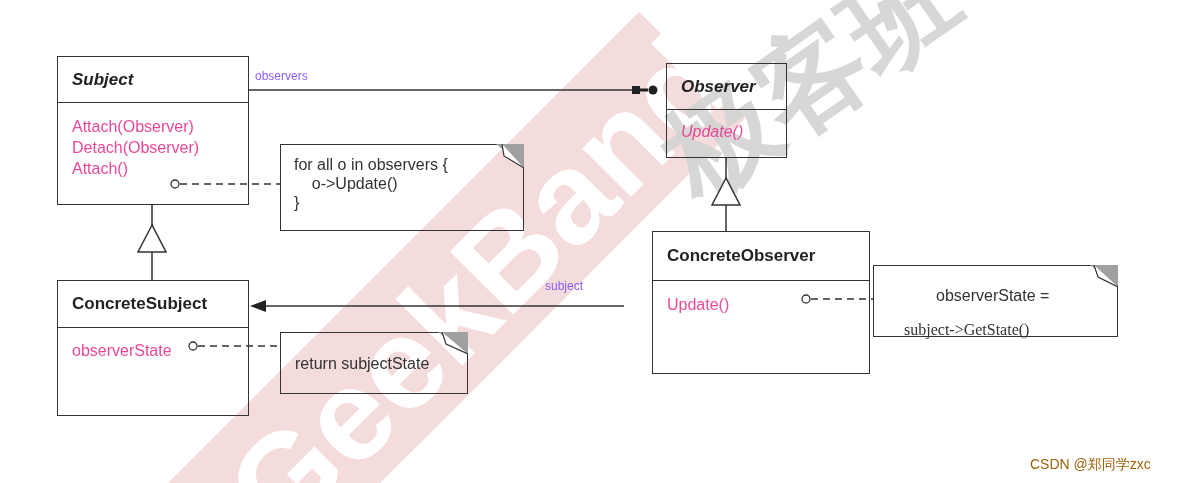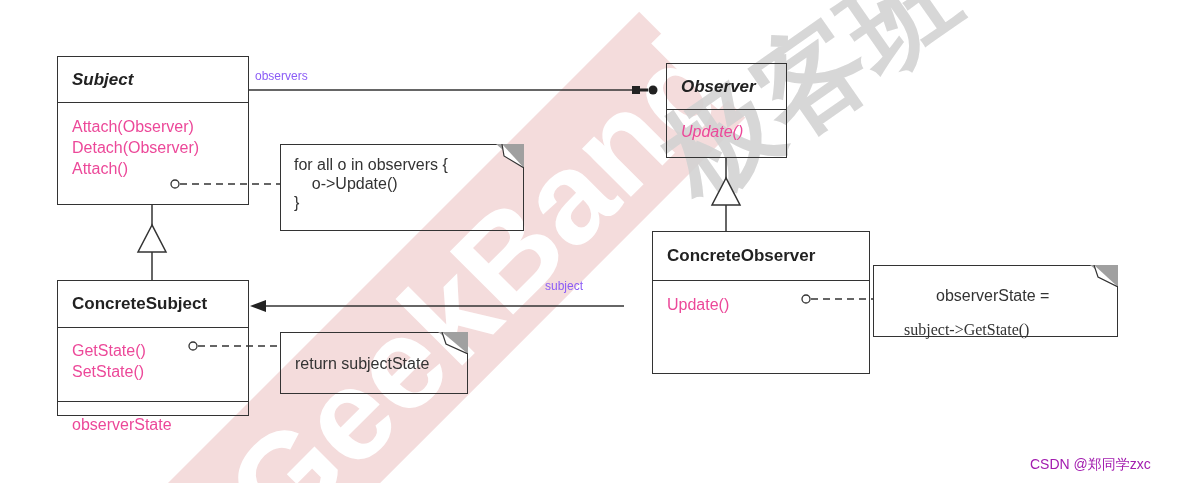--- a/index.html
+++ b/index.html
@@ -10,21 +10,21 @@
   .cls .sec { border-bottom: 1.5px solid #333; box-sizing: border-box; padding: 0 14px; }
   .cls .sec:last-child { border-bottom: none; }
   .cls .name { font-weight: bold; font-size: 17px; display: flex; align-items: center; }
   .cls .name.abstract { font-style: italic; }
   .line-txt { font-size: 16px; line-height: 21px; color: #ec4899; }
   .italic { font-style: italic; }
   .note { position: absolute; border: 1.5px solid #333; box-sizing: border-box; background: rgba(255,255,255,0.0);
           font-size: 16px; line-height: 19px; color: #333; }
   .note .txt { white-space: pre; position: absolute; }
   .label { position: absolute; font-size: 12px; color: #8b5cf6; }
-  .csdn { position: absolute; font-size: 14px; color: #a21caf; }
+  .csdn { position: absolute; font-size: 14px; color: #a16207; }
   svg.lines { position: absolute; left: 0; top: 0; }
 </style>
 </head>
 <body>
 
 <svg class="wm" width="1188" height="483" style="left:0;top:0;">
   <g transform="translate(420,330) rotate(-45)">
     <rect x="-320" y="-70" width="700" height="150" fill="#f2d6d6" opacity="0.85"></rect>
     <text x="-250" y="55" font-family="Liberation Sans, sans-serif" font-weight="bold" font-size="130" fill="#ffffff">GeekBand</text>
   </g>
@@ -95,24 +95,20 @@
     <polygon points="0,0 28,0 28,24" fill="#a0a0a0"></polygon>
     <polyline points="6,0 8,12 28,24" fill="#fff" stroke="#333" stroke-width="1.2"></polyline>
   </svg>
   <div class="txt" style="left:13px;top:10px;">for all o in observers {</div>
   <div class="txt" style="left:13px;top:29px;">    o-&gt;Update()</div>
   <div class="txt" style="left:13px;top:48px;">}</div>
 </div>
 
 <div class="cls" style="left:57px;top:280px;width:192px;height:136px;">
   <div class="sec name" style="height:47px;">ConcreteSubject</div>
-  <div class="sec" style="padding-top:12px;height:74px;">
-    <div class="line-txt">GetState()</div>
-    <div class="line-txt">SetState()</div>
-  </div>
   <div class="sec" style="padding-top:12px;">
     <div class="line-txt">observerState</div>
   </div>
 </div>
 
 <div class="note" style="left:280px;top:332px;width:188px;height:62px;">
   <svg style="position:absolute;right:-1px;top:-1px;" width="30" height="22">
     <polygon points="0,0 30,0 30,22" fill="#a0a0a0"></polygon>
     <polyline points="4,0 8,12 30,22" fill="#fff" stroke="#333" stroke-width="1.2"></polyline>
   </svg>

